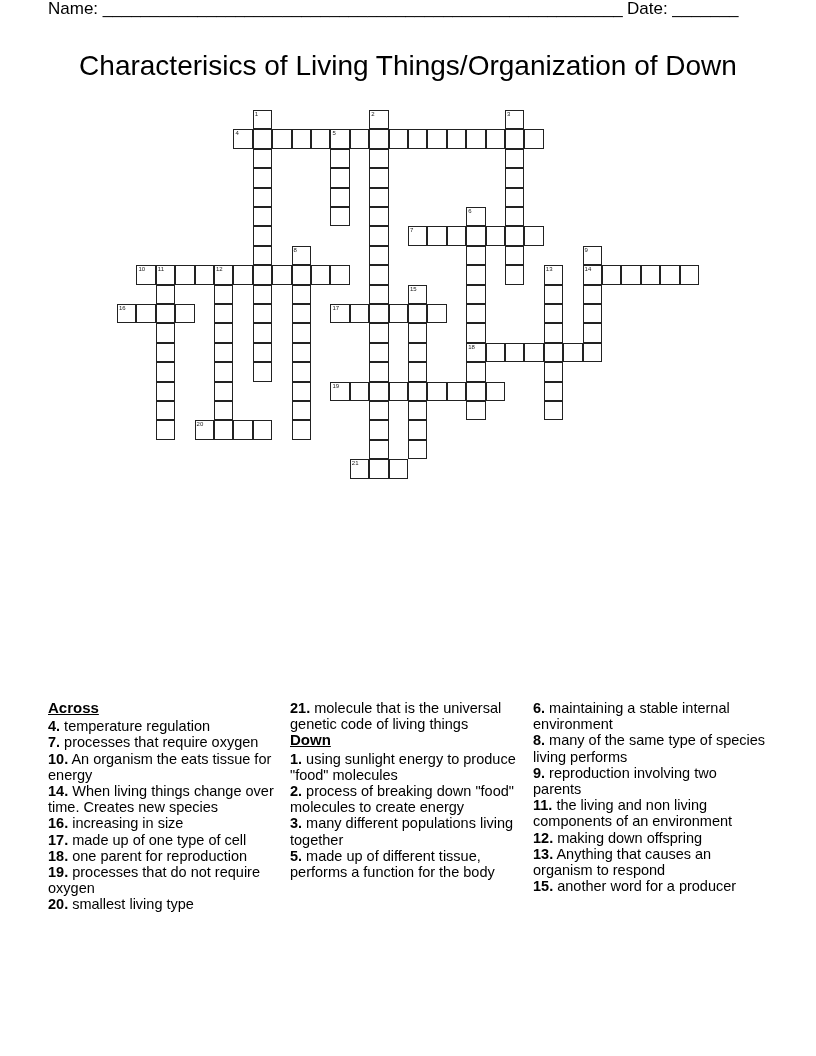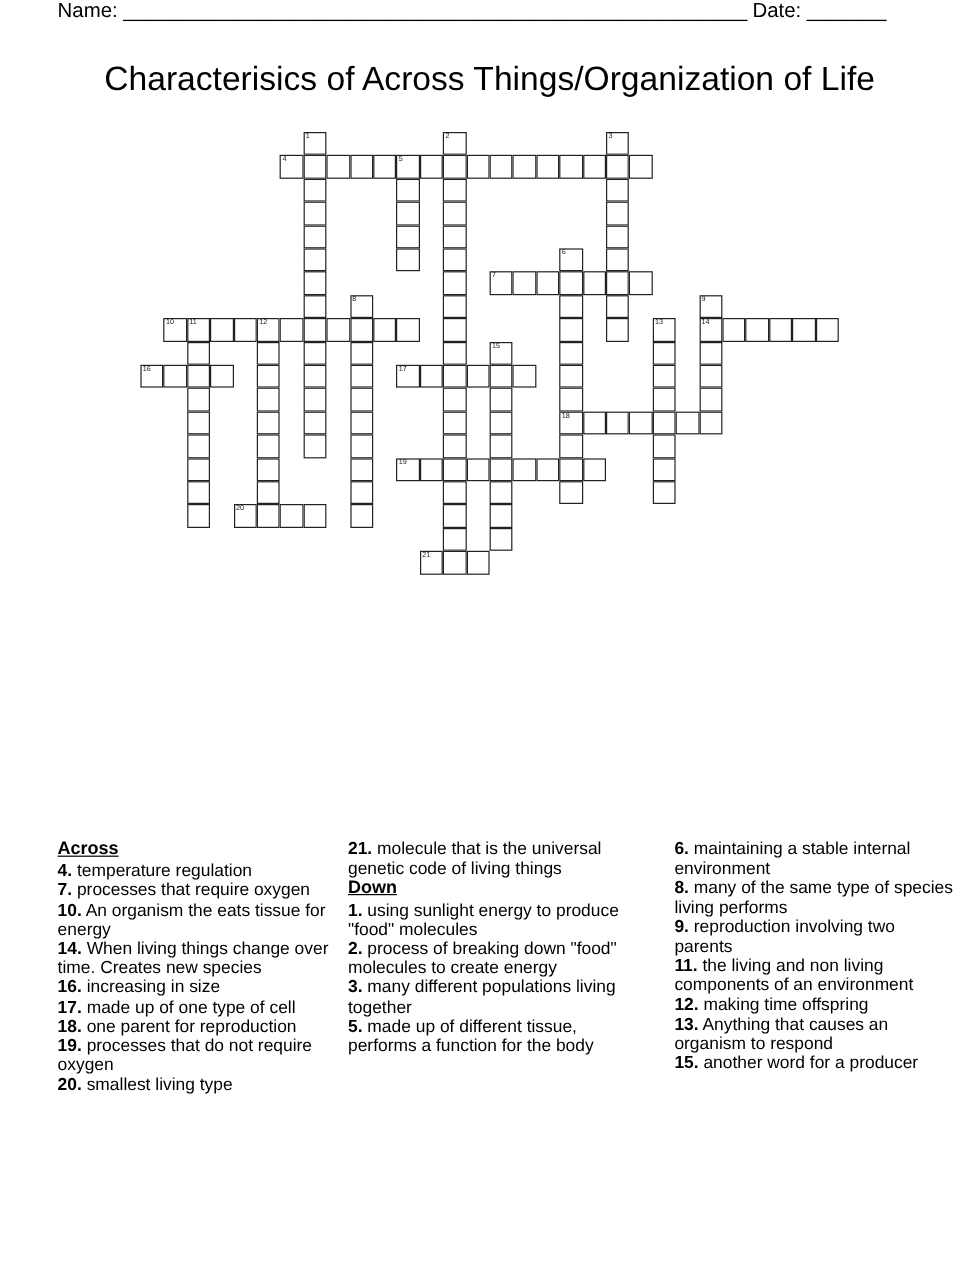--- a/index.html
+++ b/index.html
@@ -20,21 +20,21 @@
   .clue b { font-weight:bold; }
 </style>
 </head>
 <body>
 
 <div class="hdr">
   <span class="name">Name: _______________________________________________________</span>
   <span class="date">Date: _______</span>
 </div>
 
-<div class="title">Characterisics of Across Things/Organization of Life</div>
+<div class="title">Characterisics of Living Things/Organization of Down</div>
 
 <div class="grid" id="grid">
     <div class="cell" style="left: 135.8px; top: 0px;">
       <span class="num">1</span>
     </div>
     <div class="cell" style="left: 135.8px; top: 19.4px;"></div>
     <div class="cell" style="left: 135.8px; top: 38.8px;"></div>
     <div class="cell" style="left: 135.8px; top: 58.2px;"></div>
     <div class="cell" style="left: 135.8px; top: 77.6px;"></div>
     <div class="cell" style="left: 135.8px; top: 97px;"></div>
@@ -248,22 +248,22 @@
     <div class="clue"><b>20.</b><span> smallest living type</span></div>
   </div>
   <div class="col" style="left:290px;width:235px;">
     <div class="clue"><b>21.</b><span> molecule that is the universal genetic code of living things</span></div>
     <div class="hd">Down</div>
     <div class="clue"><b>1.</b><span> using sunlight energy to produce "food" molecules</span></div>
     <div class="clue"><b>2.</b><span> process of breaking down "food" molecules to create energy</span></div>
     <div class="clue"><b>3.</b><span> many different populations living together</span></div>
     <div class="clue"><b>5.</b><span> made up of different tissue, performs a function for the body</span></div>
   </div>
-  <div class="col" style="left:562px;width:235px;">
+  <div class="col" style="left:533px;width:235px;">
     <div class="clue"><b>6.</b><span> maintaining a stable internal environment</span></div>
     <div class="clue"><b>8.</b><span> many of the same type of species living performs</span></div>
     <div class="clue"><b>9.</b><span> reproduction involving two parents</span></div>
     <div class="clue"><b>11.</b><span> the living and non living components of an environment</span></div>
-    <div class="clue"><b>12.</b><span> making time offspring</span></div>
+    <div class="clue"><b>12.</b><span> making down offspring</span></div>
     <div class="clue"><b>13.</b><span> Anything that causes an organism to respond</span></div>
     <div class="clue"><b>15.</b><span> another word for a producer</span></div>
   </div>
 </div>
 
 </body></html>

